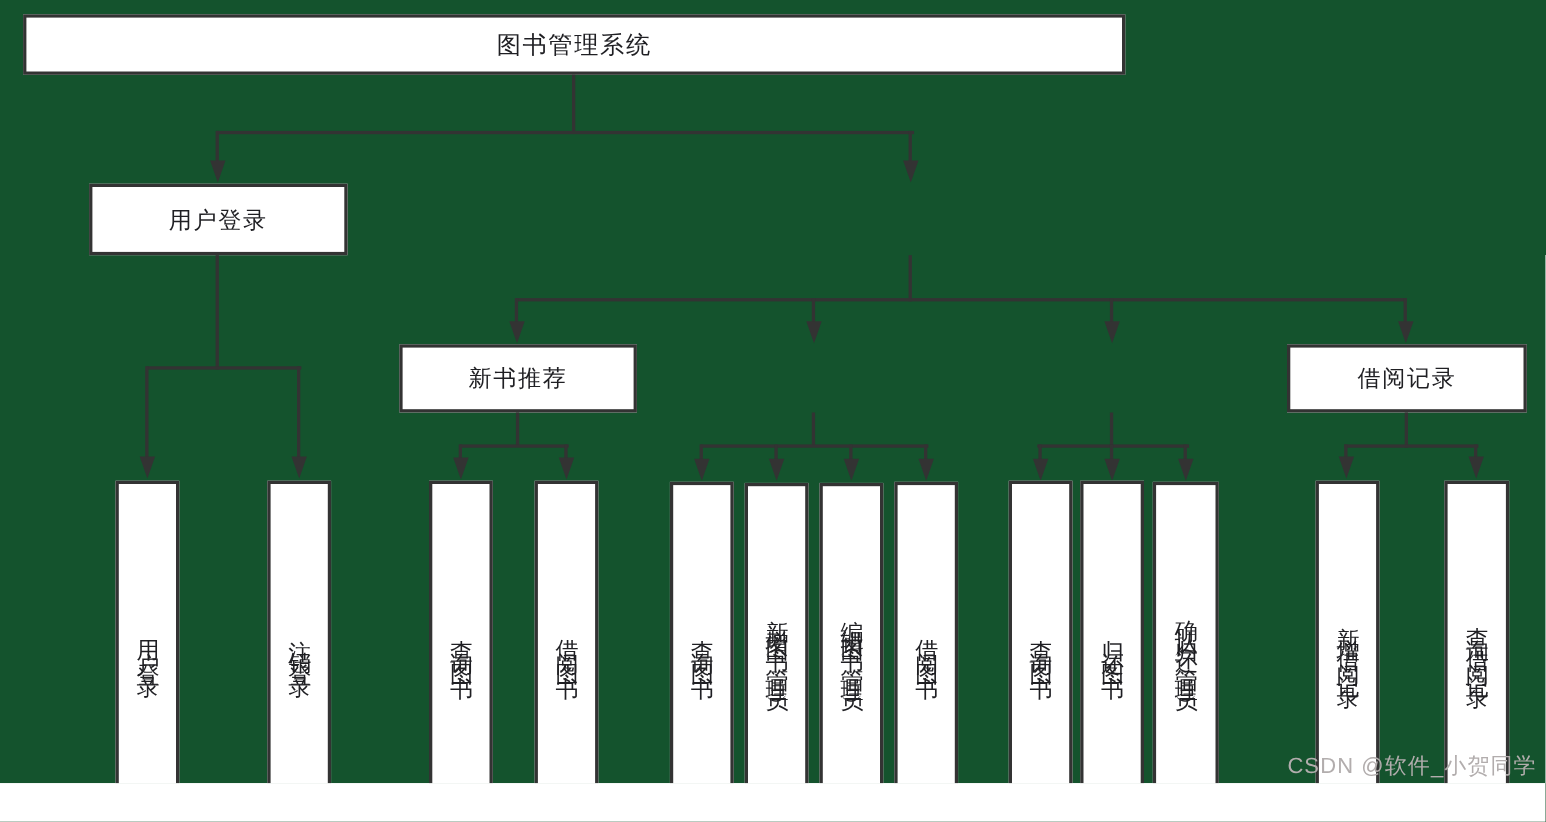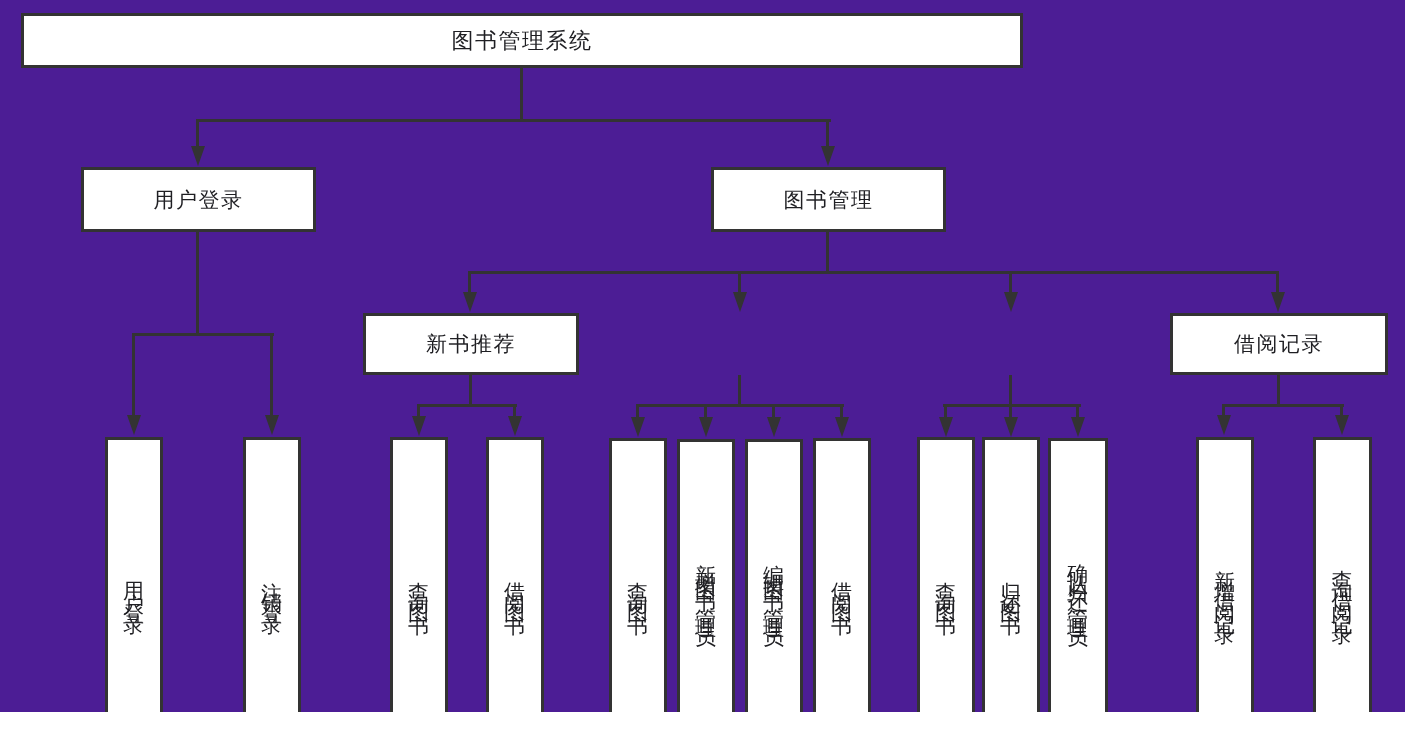--- a/index.html
+++ b/index.html
@@ -1,19 +1,19 @@
 <!DOCTYPE html>
 <html><head>
 <meta charset="utf-8">
 <style>
   html,body{margin:0;padding:0;background:#ffffff;}
   .canvas{
     position:relative;
     width:1405px;height:712px;
-    background:#4c1d95;
+    background:#14532d;
     font-family:"Liberation Sans",sans-serif;
     color:#1f1f23;
     overflow:hidden;
   }
   .node{
     position:absolute;
     box-sizing:border-box;
     border:3px solid #333333;
     background:#ffffff;
     display:flex;align-items:center;justify-content:center;
@@ -53,21 +53,20 @@
   <div class="node h title" style="left:21px;top:13px;width:1002px;height:55px;">图书管理系统</div>
 
   <div class="ln" style="left:520px;top:68px;width:3px;height:53px;"></div>
   <div class="ln" style="left:197px;top:119px;width:634px;height:3px;"></div>
   <div class="ln" style="left:196px;top:119px;width:3px;height:30px;"></div>
   <div class="arrow" style="left:191px;top:146px;"></div>
   <div class="ln" style="left:826px;top:119px;width:3px;height:30px;"></div>
   <div class="arrow" style="left:821px;top:146px;"></div>
 
   <div class="node h" style="left:81px;top:167px;width:235px;height:65px;">用户登录</div>
-  <div class="node h" style="left:711px;top:167px;width:235px;height:65px;">图书管理</div>
 
   <div class="ln" style="left:196px;top:232px;width:3px;height:104px;"></div>
   <div class="ln" style="left:133px;top:333px;width:141px;height:3px;"></div>
   <div class="ln" style="left:132px;top:333px;width:3px;height:84px;"></div>
   <div class="arrow" style="left:127px;top:415px;"></div>
   <div class="ln" style="left:270px;top:333px;width:3px;height:84px;"></div>
   <div class="arrow" style="left:265px;top:415px;"></div>
 
   <div class="ln" style="left:826px;top:232px;width:3px;height:42px;"></div>
   <div class="ln" style="left:469px;top:271px;width:810px;height:3px;"></div>
@@ -154,14 +153,15 @@
     <span class="vtext long">确认归还（管理员）</span>
   </div>
 
   <div class="node v" style="left:1196px;top:437px;width:58px;height:298px;">
     <span class="vtext">新增借阅记录</span>
   </div>
   <div class="node v" style="left:1313px;top:437px;width:59px;height:298px;">
     <span class="vtext">查询借阅记录</span>
   </div>
 
+  <div class="watermark">CSDN @软件_小贺同学</div>
 
 </div>
 
 </body></html>

